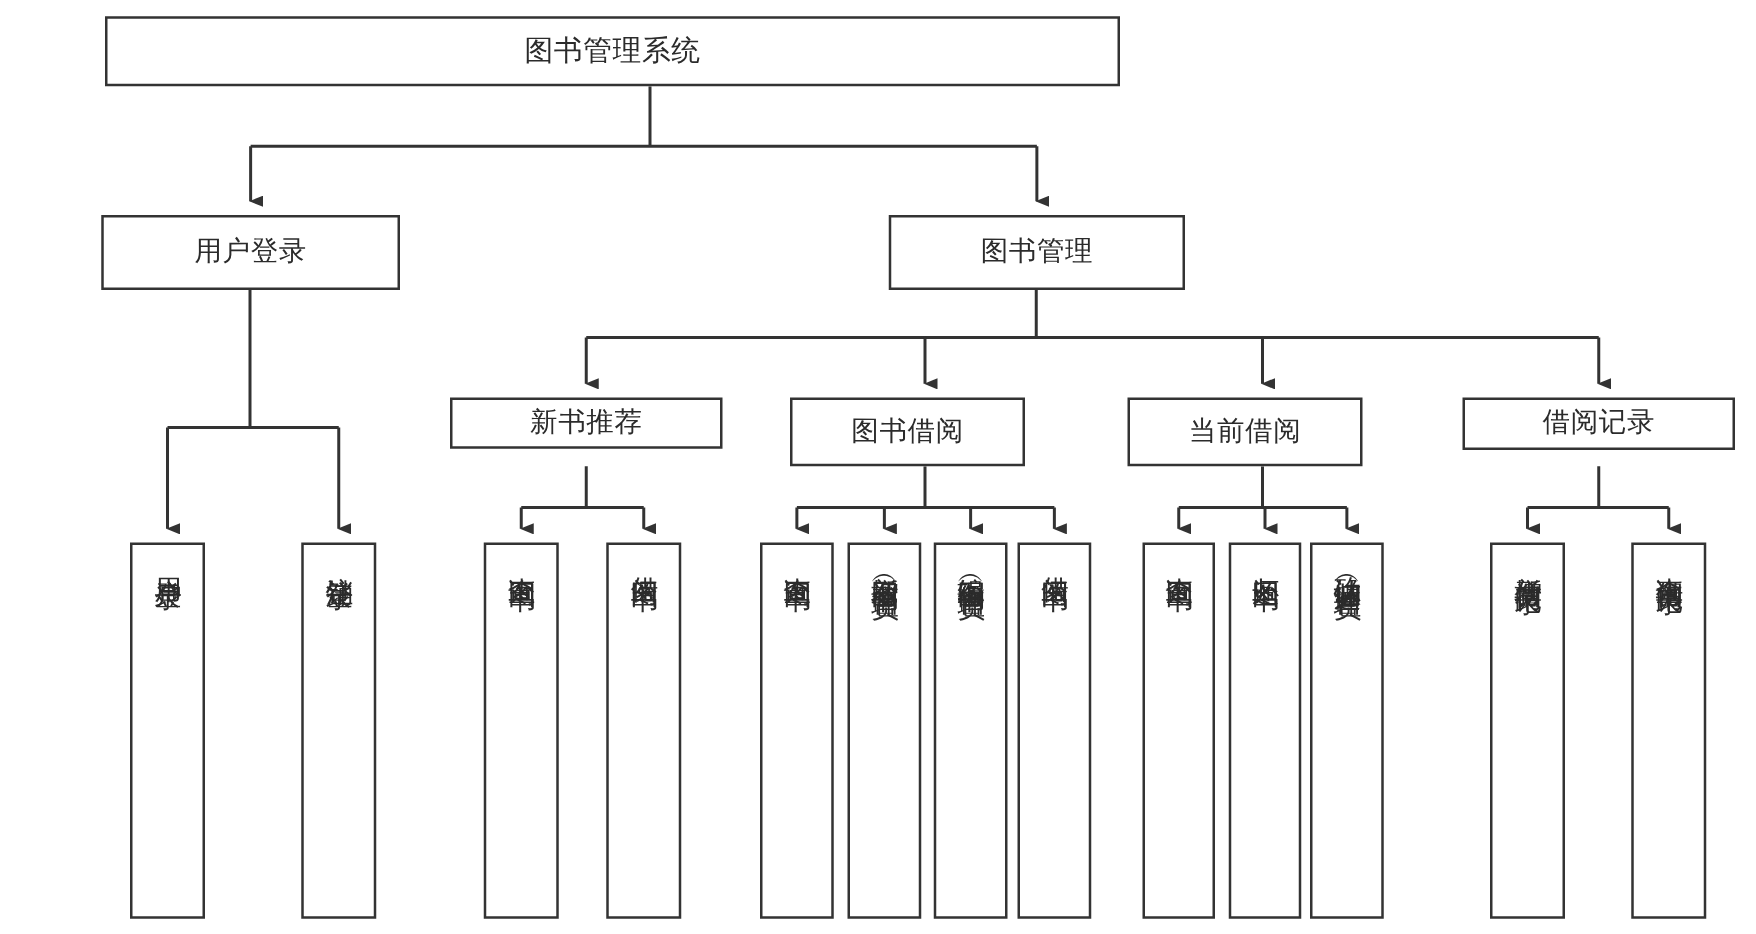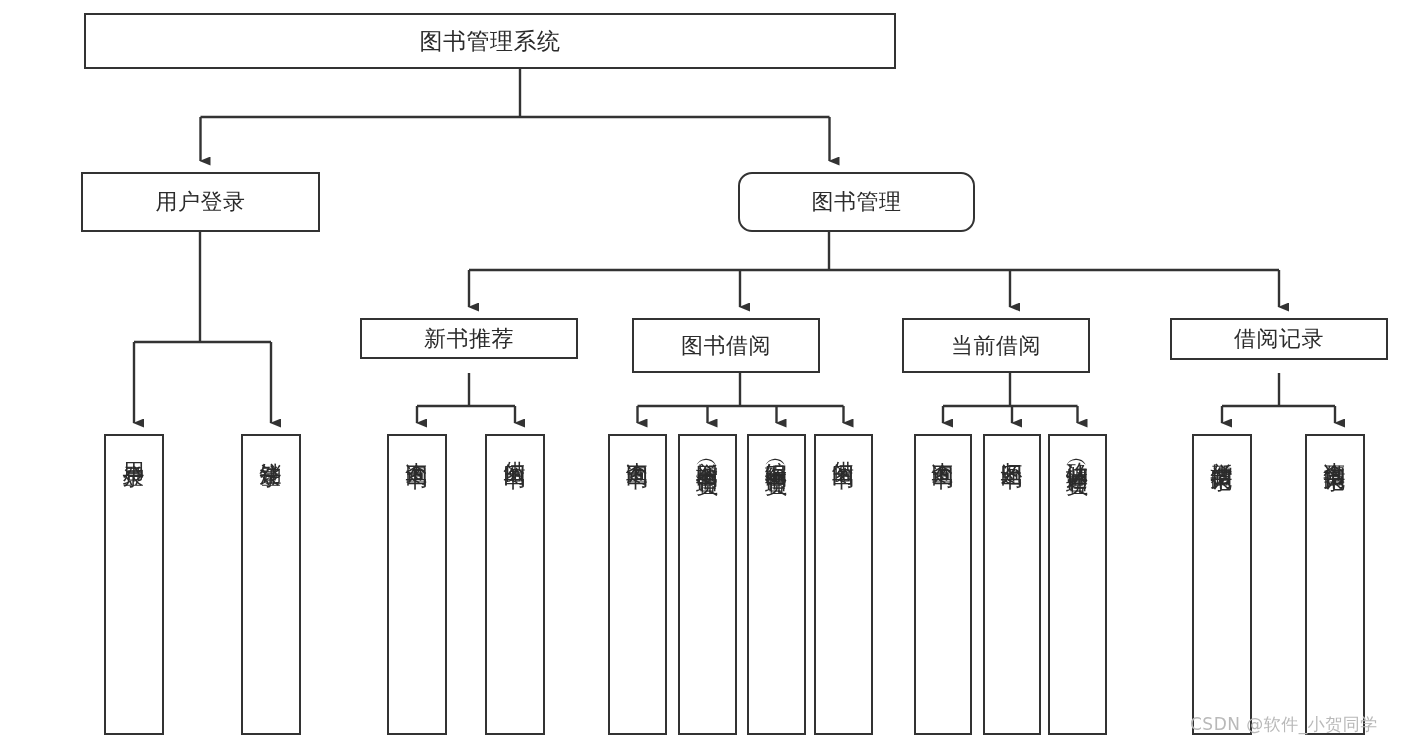--- a/index.html
+++ b/index.html
@@ -121,21 +121,21 @@
       </g>
   </svg>
 
   <div id="node-layer">
       <div class="node horizontal root" style="left: 36px; top: 13px; width: 812px; height: 56px; margin-left: 48px;">
         <span class="node-label">图书管理系统</span>
       </div>
       <div class="node horizontal" style="left: 81px; top: 172px; width: 239px; height: 60px;">
         <span class="node-label">用户登录</span>
       </div>
-      <div class="node horizontal" style="left: 738px; top: 172px; width: 237px; height: 60px; border-radius: 14px;">
+      <div class="node horizontal" style="left: 711px; top: 172px; width: 237px; height: 60px;">
         <span class="node-label">图书管理</span>
       </div>
       <div class="node horizontal" style="left: 360px; top: 318px; width: 218px; height: 41px;">
         <span class="node-label">新书推荐</span>
       </div>
       <div class="node horizontal" style="left: 632px; top: 318px; width: 188px; height: 55px;">
         <span class="node-label">图书借阅</span>
       </div>
       <div class="node horizontal" style="left: 902px; top: 318px; width: 188px; height: 55px;">
         <span class="node-label">当前借阅</span>
@@ -177,14 +177,13 @@
         <span class="node-label">确认归还（管理员）</span>
       </div>
       <div class="node leaf" style="left: 1192px; top: 434px; width: 60px; height: 301px;">
         <span class="node-label">新增借阅记录</span>
       </div>
       <div class="node leaf" style="left: 1305px; top: 434px; width: 60px; height: 301px;">
         <span class="node-label">查询借阅记录</span>
       </div>
     </div>
 
-  <div class="watermark" style="left: 1190px; top: 713px; color: rgb(185, 185, 185);">CSDN @软件_小贺同学</div>
 </div>
 
 </body></html>

